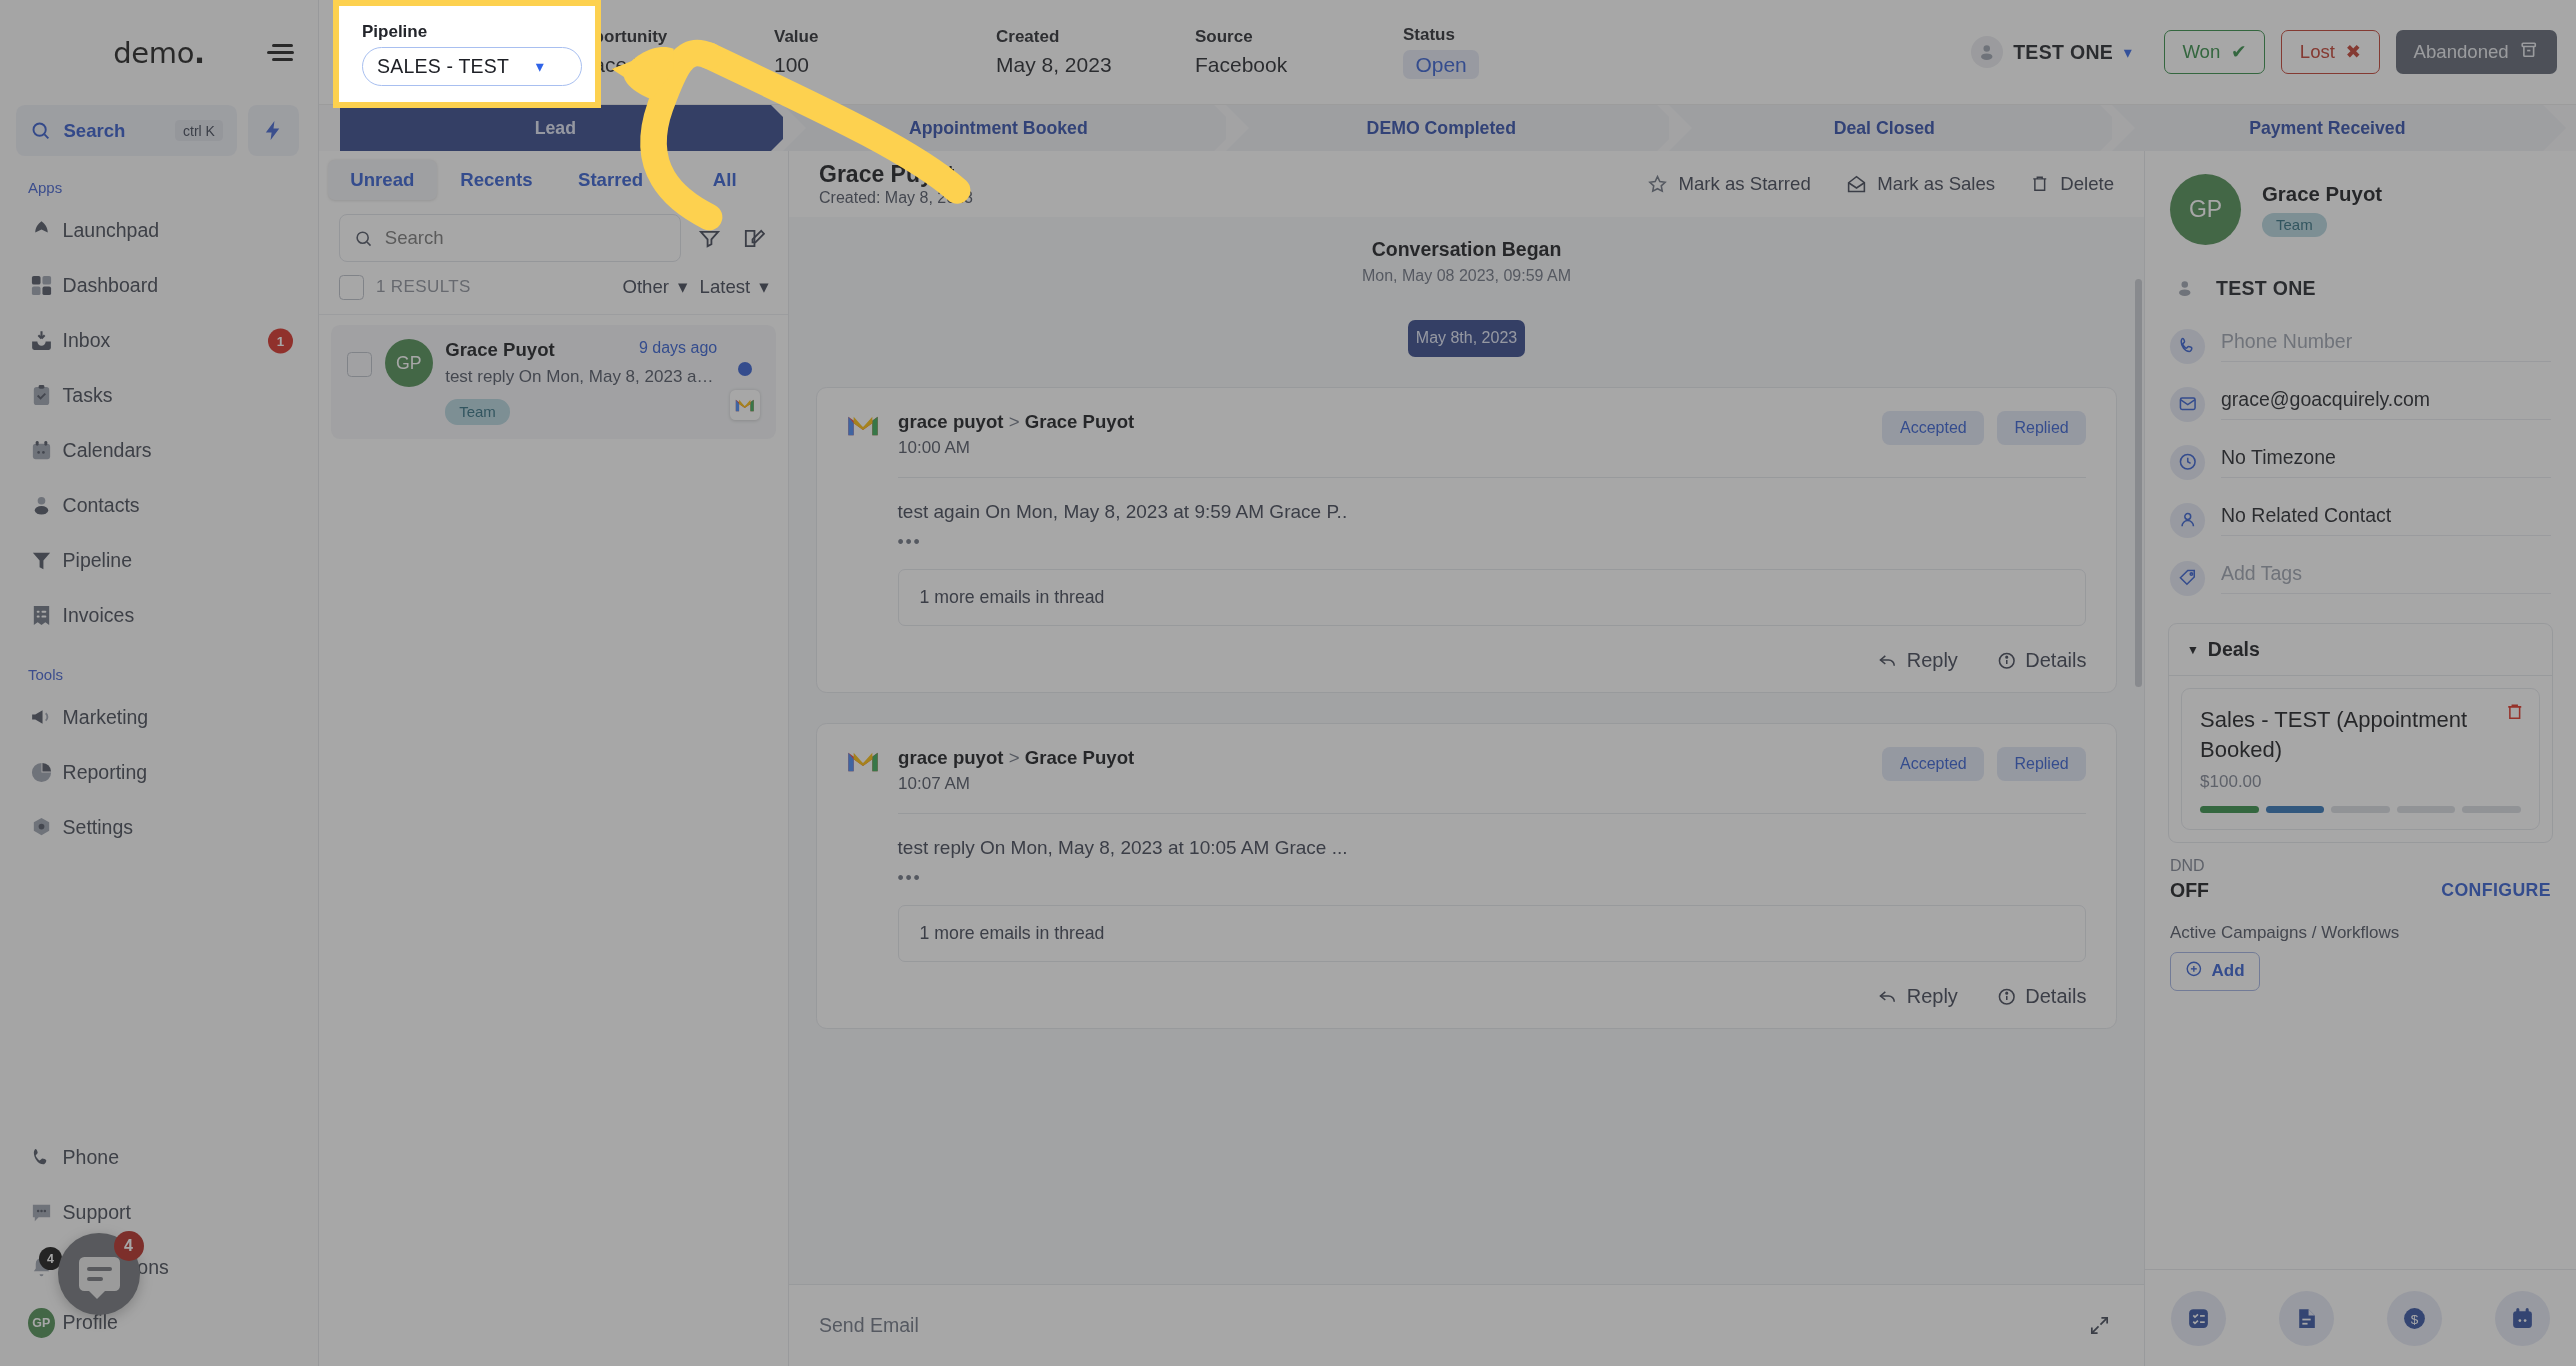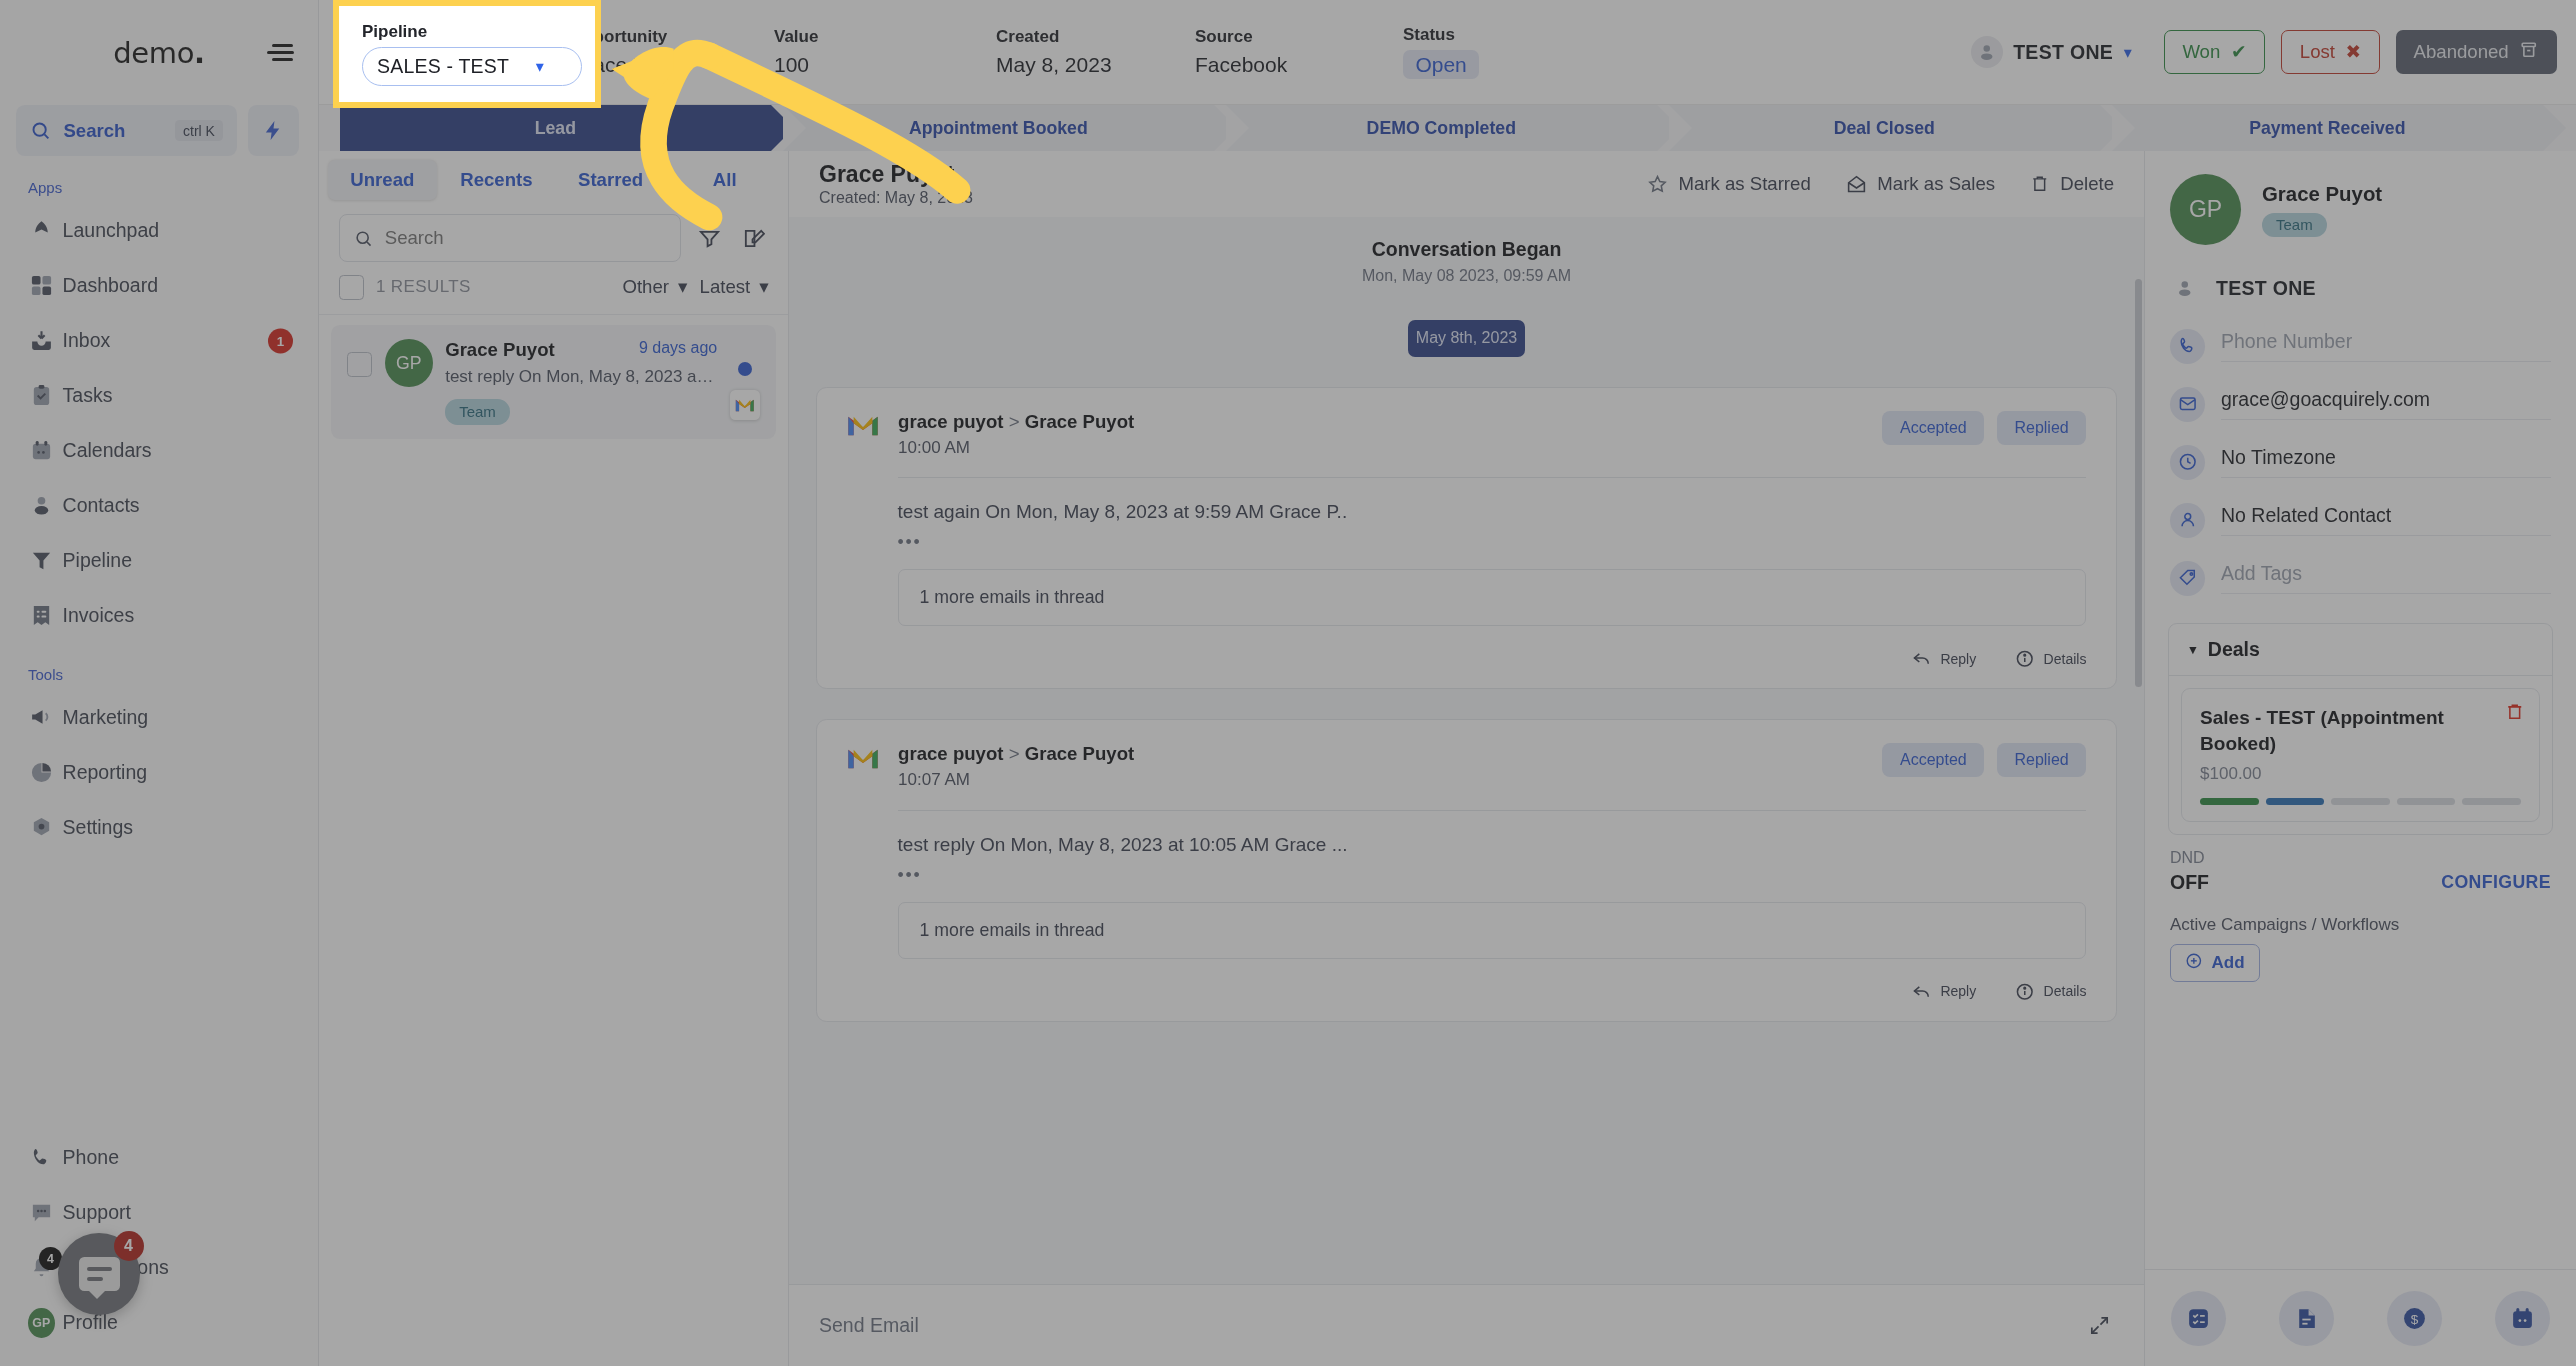--- a/index.html
+++ b/index.html
@@ -270,21 +270,21 @@
   }
   .msg-divider { height:0.9px; background:#e4e7ec; margin: 19.5px 0 0 51px; }
   .msg-text { font-size:19px; color:#3b4050; margin: 23px 0 0 51px; }
   .msg-dots { margin: 8.9px 0 0 51px; color:#6b7280; font-size:17.7px; letter-spacing:1.8px;}
   .more-box {
     margin: 16px 0 0 51px; border:0.9px solid #e4e7ec; border-radius:7px;
     height: 57px; display:flex; align-items:center; padding: 0 21px;
     font-size:17.7px; color:#3b4050; cursor:pointer;
   }
   .msg-foot { display:flex; justify-content:flex-end; gap: 39px; margin-top: 23px; }
-  .msg-act { display:flex; align-items:center; gap:8.9px; font-size:14px; color:#3b4050; cursor:pointer;}
+  .msg-act { display:flex; align-items:center; gap:8.9px; font-size:20px; color:#3b4050; cursor:pointer;}
   .sendbar {
     height: 82px; border-top:0.9px solid #e4e7ec; background:#fff;
     display:flex; align-items:center; padding: 0 30px;
   }
   .sendbar .ph { font-size:19.5px; color:#6b7280; flex:1;}
 
   
   .rpanel {
     width: 432px; border-left:0.9px solid #e6e8ec; background:#fff;
     display:flex; flex-direction:column; min-height:0;
@@ -305,21 +305,21 @@
   }
   .rp-val { font-size:19.5px; color:#1d1f25; flex:1; border-bottom:0.9px solid #e8eaee; padding-bottom:8.9px;}
   .rp-val.ph { color:#9aa0ad; }
   .rp-owner { font-size:19.5px; font-weight:700; color:#1d1f25; letter-spacing:0.3px;}
 
   .deals-card { margin: 16px 23px 0 23px; border:0.9px solid #e4e7ec; border-radius:8.9px;}
   .deals-head { padding: 14px 17.7px; border-bottom:0.9px solid #e4e7ec; display:flex; align-items:center; gap:8.9px;}
   .caret { color:#14161b; font-size:12.4px;}
   .deals-title { font-size:19.5px; font-weight:700; color:#14161b;}
   .deal-item { margin: 12.4px; border:0.9px solid #e4e7ec; border-radius:8.9px; padding: 16px 17.7px; position:relative;}
-  .deal-name { font-size:19px; font-weight:700; color:#14161b; line-height:1.35; padding-right: 32px;}
+  .deal-name { font-size:22px; font-weight:400; color:#14161b; line-height:1.35; padding-right: 32px;}
   .deal-amt { font-size:17px; color:#7b8190; margin-top:7px;}
   .deal-bars { display:flex; gap:7px; margin-top:14px; }
   .deal-bars i { display:block; height:7px; border-radius:3.5px; flex:1; background:#d7dae0;}
   .deal-bars i.g { background:#2f8a43; }
   .deal-bars i.b { background:#2a6fb5; }
   .trash { position:absolute; right:14px; top:12.4px; cursor:pointer;}
   .dnd-row { padding: 14px 25px 3.5px 25px; }
   .dnd-k { font-size:16px; color:#7b8190; }
   .dnd-row2 { display:flex; align-items:center; padding: 0 25px 12.4px 25px;}
   .dnd-v { font-size:19.5px; font-weight:700; color:#14161b; flex:1;}

